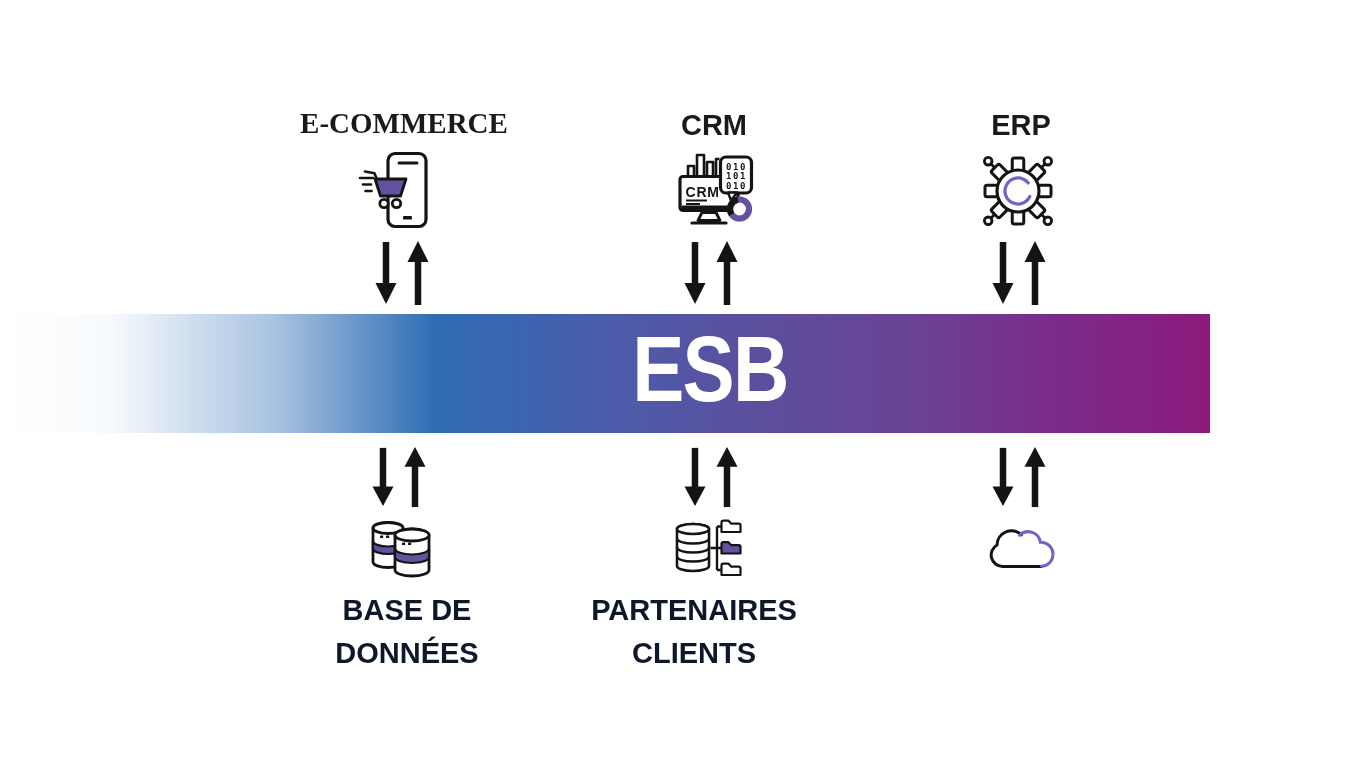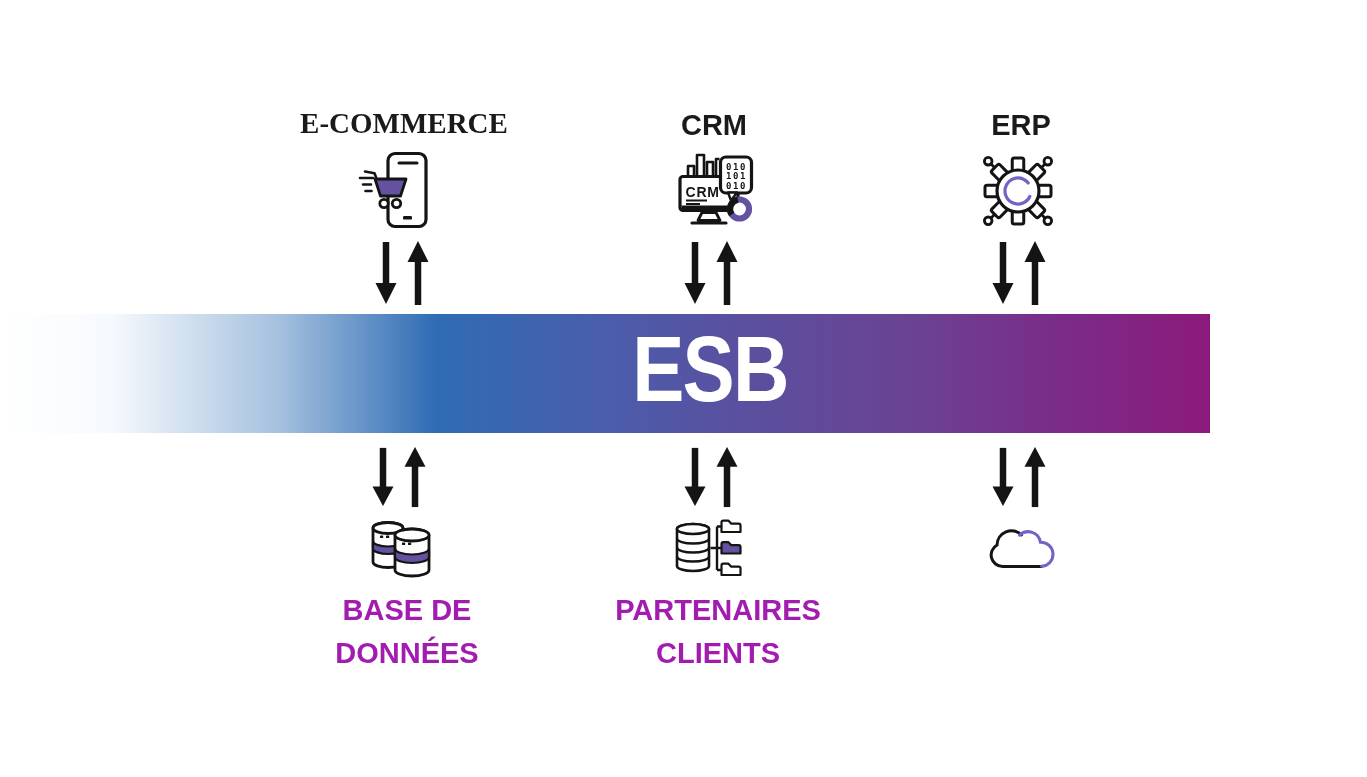--- a/index.html
+++ b/index.html
@@ -14,21 +14,21 @@
   .node-title{
     position:absolute;
     transform:translateX(-50%);
     font-size:29px;line-height:30px;font-weight:700;
     white-space:nowrap;text-align:center;color:#1a1a1a;
   }
   .node-label{
     position:absolute;
     transform:translateX(-50%);
     font-size:29px;line-height:43px;font-weight:700;
-    text-align:center;color:#a21caf;
+    text-align:center;color:#0f172a;
     white-space:pre-line;width:380px;
   }
   #esb-bar{
     position:absolute;left:0;top:314px;width:1210px;height:119px;
     background:linear-gradient(90deg,
       #ffffff 0%,
       #f7fafd 9%,
       #a6c1df 23%,
       #2f6cb4 36%,
       #4a5dab 50%,
@@ -195,16 +195,16 @@
     </g>
   </svg>
 
   <svg class="ico" style="left:982px;top:521px;" width="76" height="52" viewBox="0 0 76 52">
     <path d="M59.5 45.5 H20.5 A11.5 11.5 0 0 1 15 24 A14.5 14.5 0 0 1 39.5 13.8" fill="none" stroke="#141414" stroke-width="3" stroke-linecap="round"></path>
     <path d="M37.5 14.2 A12.5 12.5 0 0 1 58.5 21.3 A10.5 10.5 0 0 1 59.5 45.3" fill="none" stroke="#7462c4" stroke-width="3" stroke-linecap="round"></path>
   </svg>
 
   <div class="node-label" style="left:407px;top:589px;">BASE DE
 DONNÉES</div>
-  <div class="node-label" style="left:718px;top:589px;text-align:center;">PARTENAIRES
+  <div class="node-label" style="left:694px;top:589px;text-align:center;">PARTENAIRES
 CLIENTS</div>
 
 </div>
 
 </body></html>

